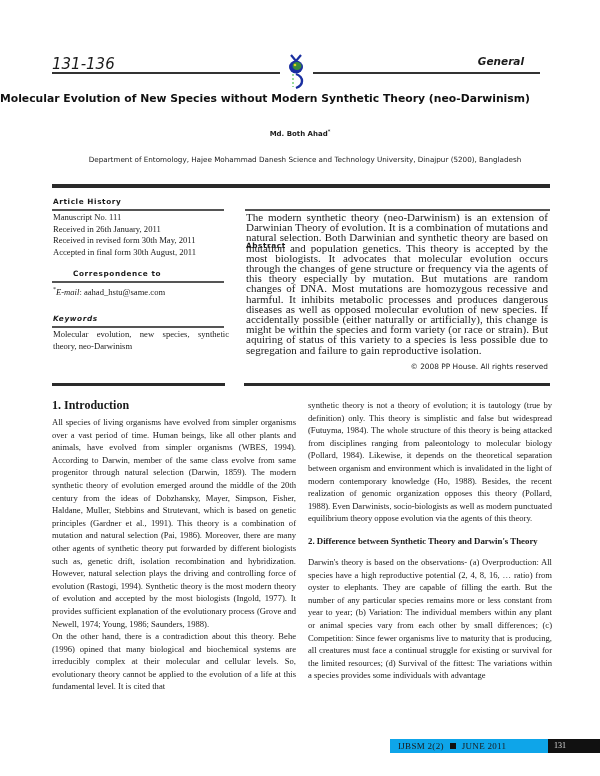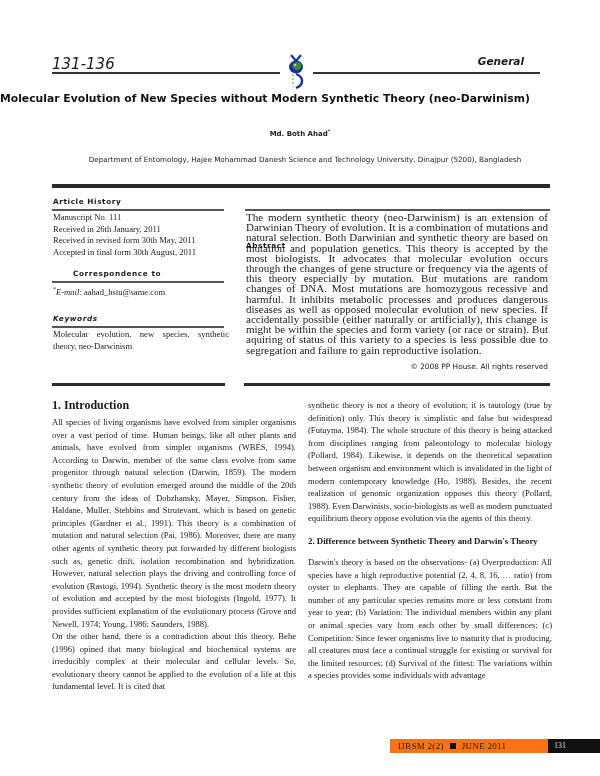--- a/index.html
+++ b/index.html
@@ -23,21 +23,21 @@
   .thin-rule { height: 2px; background: #555; }
 
   .sec-head { font-size: 7.3px; font-weight: bold; letter-spacing: 0.6px; }
   .left-text { font-size: 8.6px; line-height: 11.6px; }
   .abs-text { font-size: 11px; line-height: 10.2px; text-align: justify; }
 
   .body-text { font-size: 8.6px; line-height: 12.6px; text-align: justify; }
   .body-text p { margin: 0; }
   .h1 { font-size: 12px; font-weight: bold; }
 
-  .footer-box { left: 390px; top: 739px; width: 152px; height: 14px; background: #f97316; font-size: 9px; line-height: 14px; padding-left: 8px; letter-spacing: 0.3px; }
+  .footer-box { left: 390px; top: 739px; width: 152px; height: 14px; background: #0ea5e9; font-size: 9px; line-height: 14px; padding-left: 8px; letter-spacing: 0.3px; }
   .footer-page { left: 548px; top: 739px; width: 52px; height: 14px; background: #111; color: #ddd; font-size: 8px; line-height: 14px; padding-left: 6px; }
   .sq { display: inline-block; width: 6px; height: 6px; background: #111; margin: 0 6px 1px 6px; vertical-align: middle; }
 </style>
 </head>
 <body>
 
 <div class="abs sans hdr-left">131-136</div>
 <div class="abs sans hdr-right">General</div>
 <div class="abs hdr-rule-l"></div>
 <div class="abs hdr-rule-r"></div>

